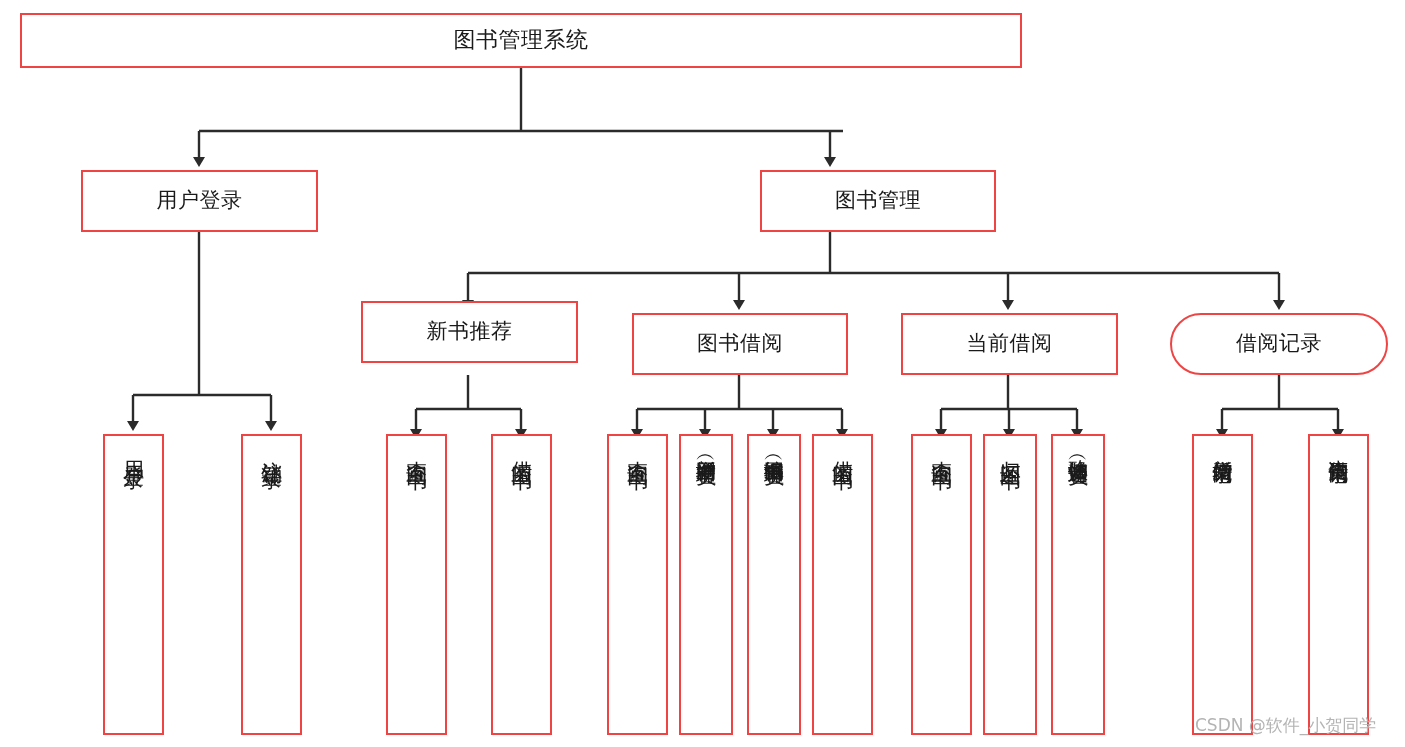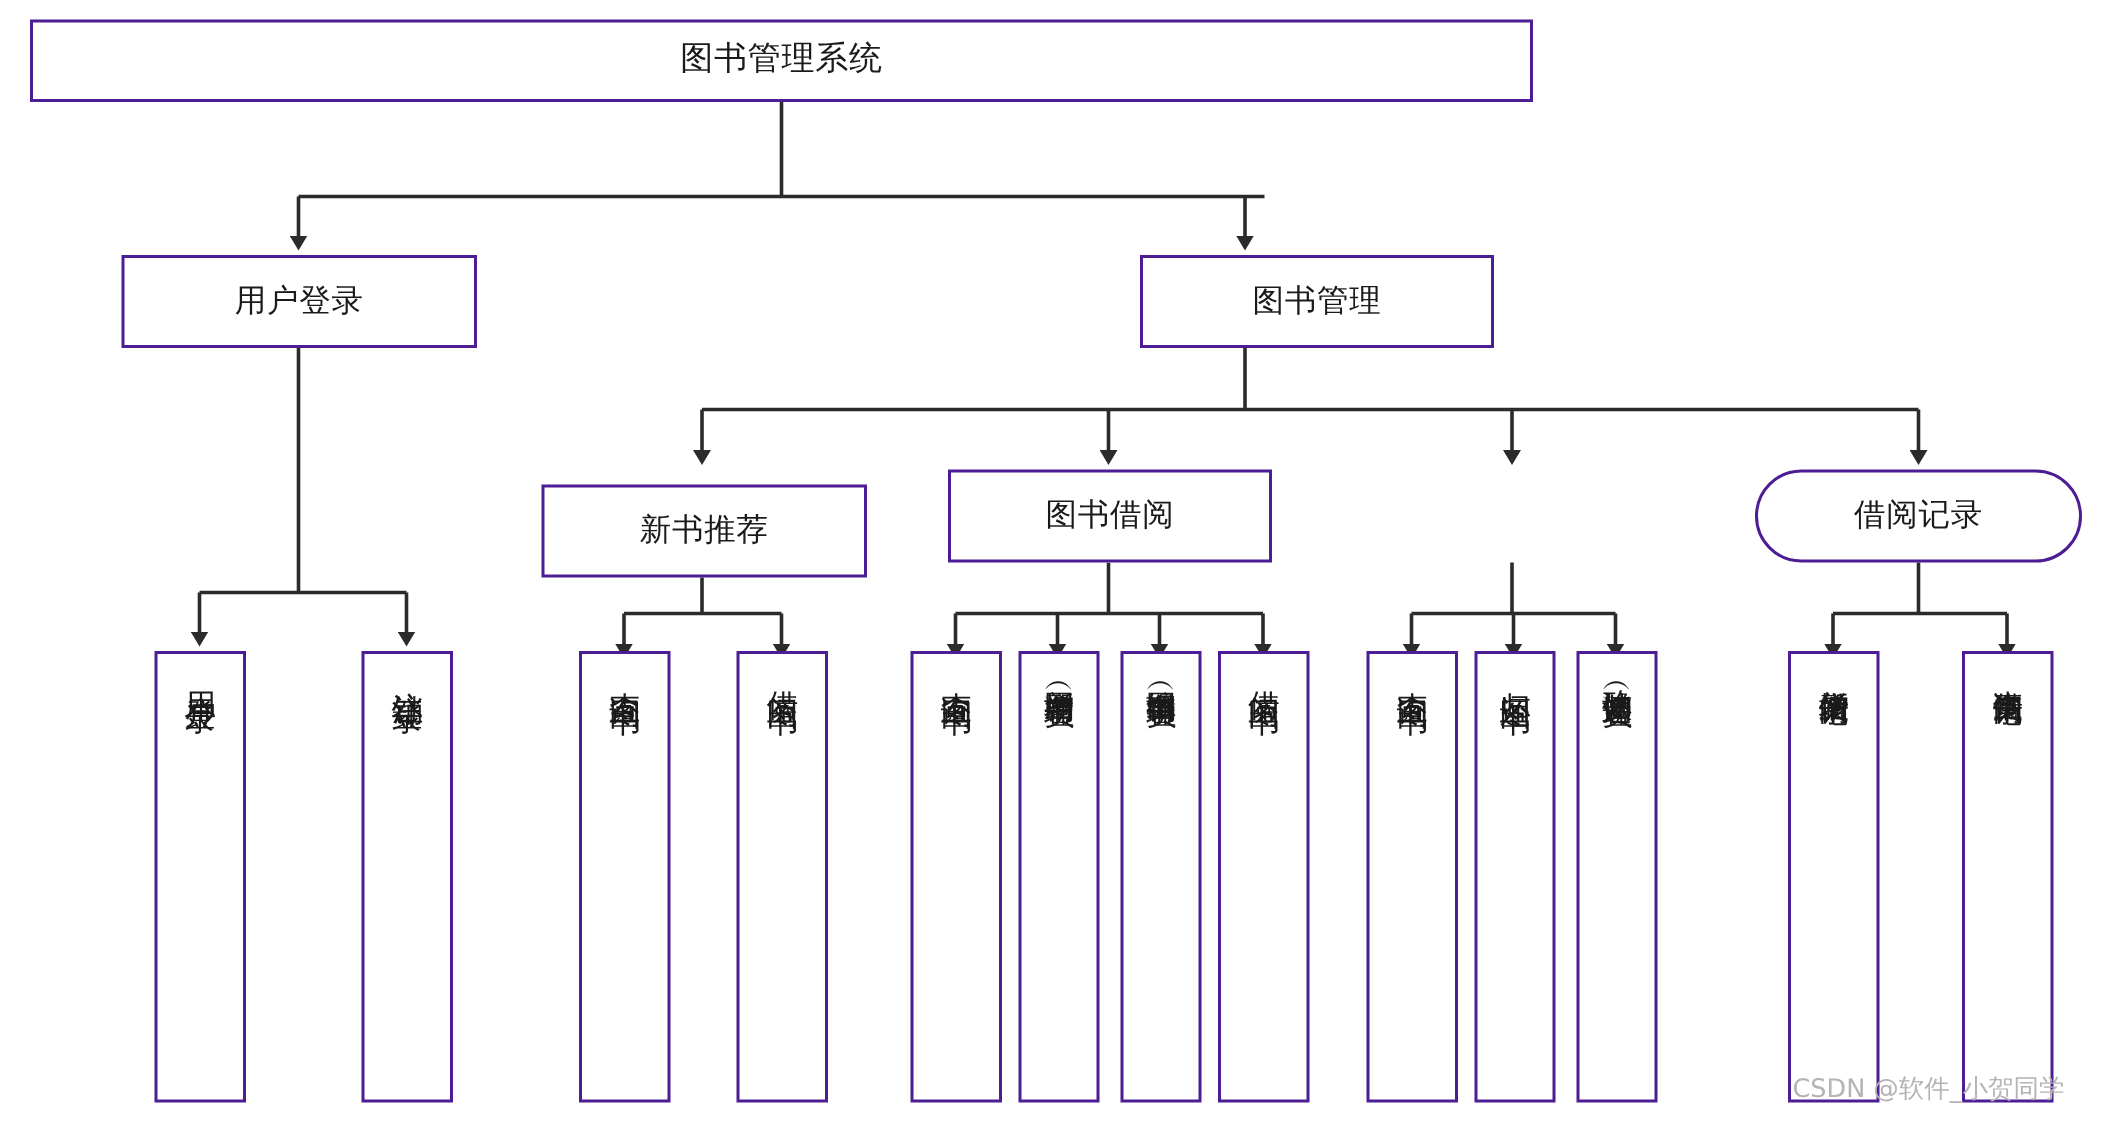--- a/index.html
+++ b/index.html
@@ -20,21 +20,21 @@
     position: absolute;
     left: 0;
     top: 0;
     width: 1405px;
     height: 747px;
   }
   .node {
     position: absolute;
     box-sizing: border-box;
     background: #ffffff;
-    border: 2px solid #4c1d95;
+    border: 2px solid #ef4444;
     display: flex;
     align-items: center;
     justify-content: center;
     z-index: 5;
   }
   .node .label {
     color: #1a1a1a;
     text-align: center;
     line-height: 1.12;
     letter-spacing: 0.5px;
@@ -136,28 +136,31 @@
   </div>
 
   <div class="node horiz" style="left:81px; top:170px; width:237px; height:62px;">
     <span class="label">用户登录</span>
   </div>
 
   <div class="node horiz" style="left:712px; top:170px; width:236px; height:62px;margin-left:48px;">
     <span class="label">图书管理</span>
   </div>
 
-  <div class="node horiz" style="left:361px; top:323px; width:217px; height:62px;">
+  <div class="node horiz" style="left:361px; top:301px; width:217px; height:62px;">
     <span class="label">新书推荐</span>
   </div>
 
   <div class="node horiz" style="left:632px; top:313px; width:216px; height:62px;">
     <span class="label">图书借阅</span>
   </div>
 
+  <div class="node horiz" style="left:901px; top:313px; width:217px; height:62px;">
+    <span class="label">当前借阅</span>
+  </div>
 
   <div class="node horiz" style="left:1170px; top:313px; width:218px; height:62px;border-radius:31px;">
     <span class="label">借阅记录</span>
   </div>
 
   <div class="node vert" style="left:103px; top:434px; width:61px; height:301px;">
     <span class="label">用户登录</span>
   </div>
 
   <div class="node vert" style="left:241px; top:434px; width:61px; height:301px;">

